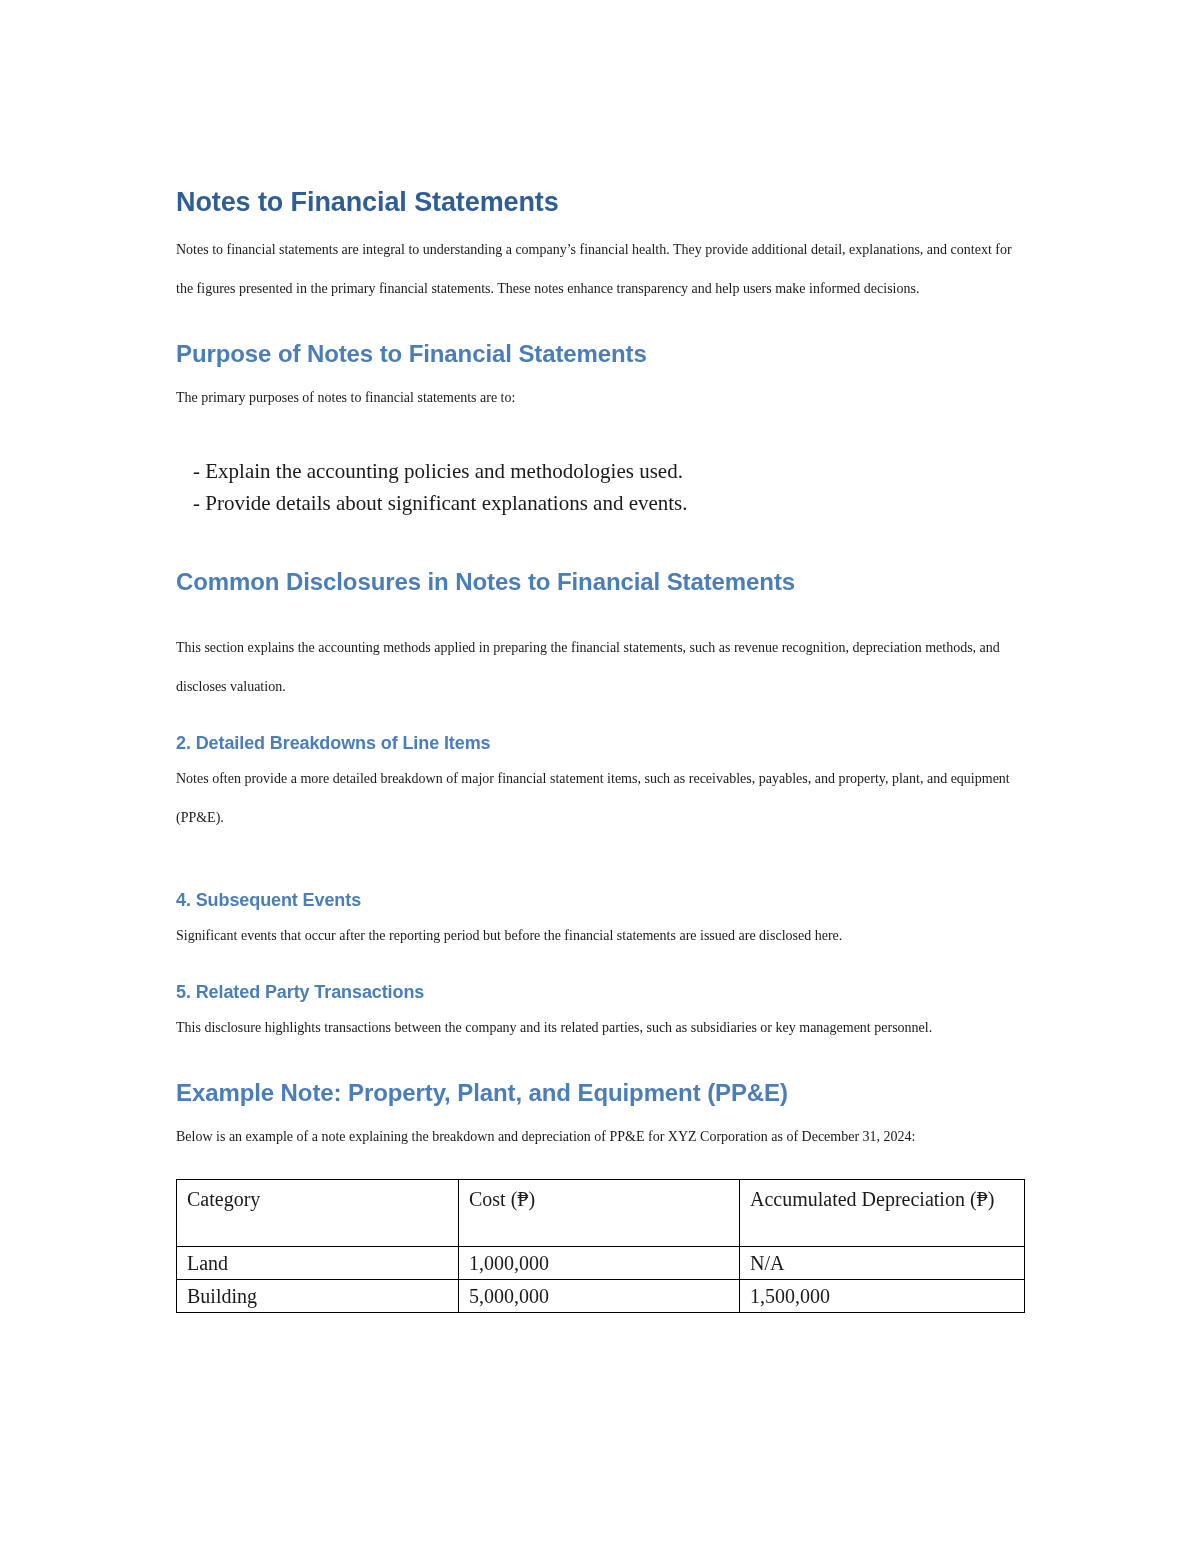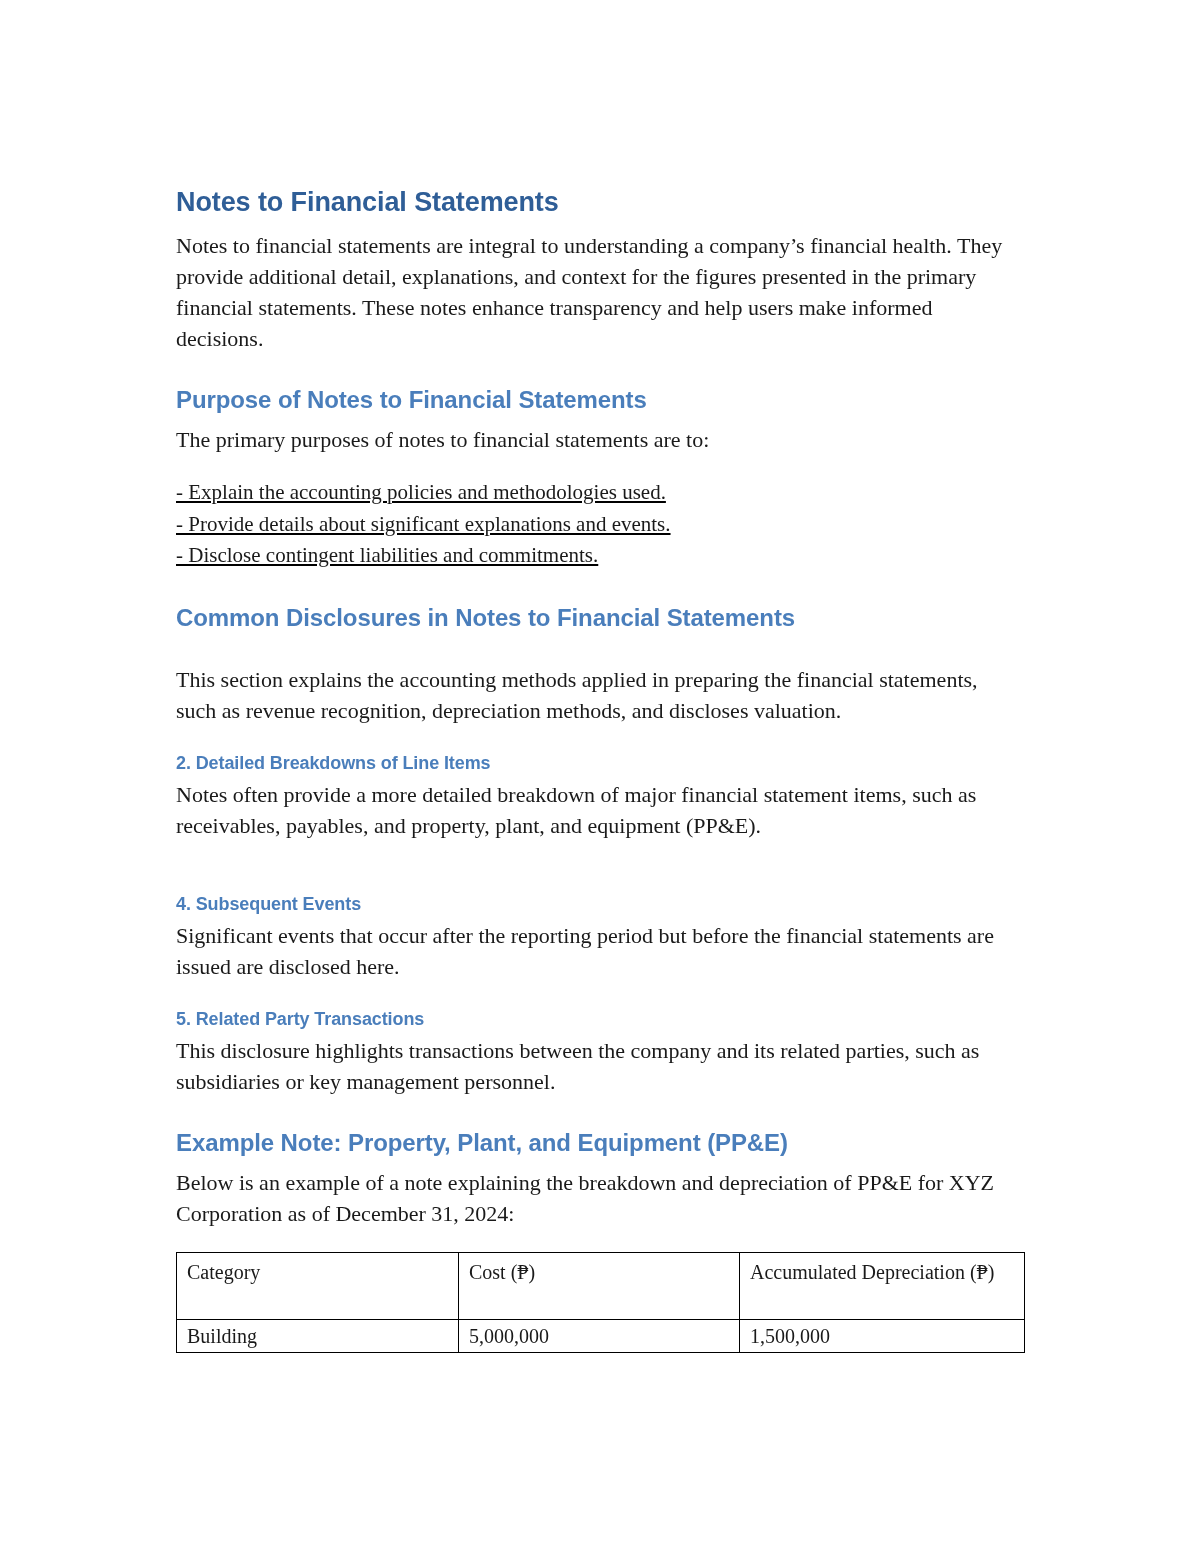--- a/index.html
+++ b/index.html
@@ -47,35 +47,34 @@
   h3.doc-h3 {
     font-family: "Liberation Sans", sans-serif;
     font-size: 18px;
     line-height: 22px;
     font-weight: bold;
     color: #4A7EBB;
     margin: 0 0 5px 0;
     letter-spacing: -0.1px;
   }
   p.body-text {
-    font-size: 22px;
-    line-height: 31px;
+    font-size: 14px;
+    line-height: 39px;
     margin: 0;
     color: #1a1a1a;
     text-align: left;
   }
   .section-gap-lg { height: 31px; }
   .section-gap-md { height: 26px; }
   .section-gap-sm { height: 22px; }
 
   ul.dash-list {
     list-style: none;
-    margin: 0;
+    margin: 17px;
     padding: 0;
-    text-decoration: underline;
   }
   ul.dash-list li {
     font-size: 21px;
     line-height: 31.5px;
     color: #1a1a1a;
   }
 
   table.ppe-table {
     border-collapse: collapse;
     width: 848px;
@@ -112,21 +111,20 @@
     <div class="section-gap-lg"></div>
 
     <h2 class="doc-h2">Purpose of Notes to Financial Statements</h2>
     <p class="body-text">The primary purposes of notes to financial statements are to:</p>
 
     <div class="section-gap-sm"></div>
 
     <ul class="dash-list">
       <li>- Explain the accounting policies and methodologies used.</li>
       <li>- Provide details about significant explanations and events.</li>
-      <li>- Disclose contingent liabilities and commitments.</li>
     </ul>
 
     <div class="section-gap-lg"></div>
 
     <h2 class="doc-h2">Common Disclosures in Notes to Financial Statements</h2>
 
     <div class="section-gap-sm"></div>
 
     <p class="body-text">This section explains the accounting methods applied in preparing the financial statements, such as revenue recognition, depreciation methods, and discloses valuation.</p>
 
@@ -161,20 +159,25 @@
       </colgroup>
       <thead>
         <tr>
           <th>Category</th>
           <th>Cost (₱)</th>
           <th>Accumulated Depreciation (₱)</th>
         </tr>
       </thead>
       <tbody>
         <tr>
+          <td>Land</td>
+          <td>1,000,000</td>
+          <td>N/A</td>
+        </tr>
+        <tr>
           <td>Building</td>
           <td>5,000,000</td>
           <td>1,500,000</td>
         </tr>
       </tbody>
     </table>
 
   </div>
 </div>
 

